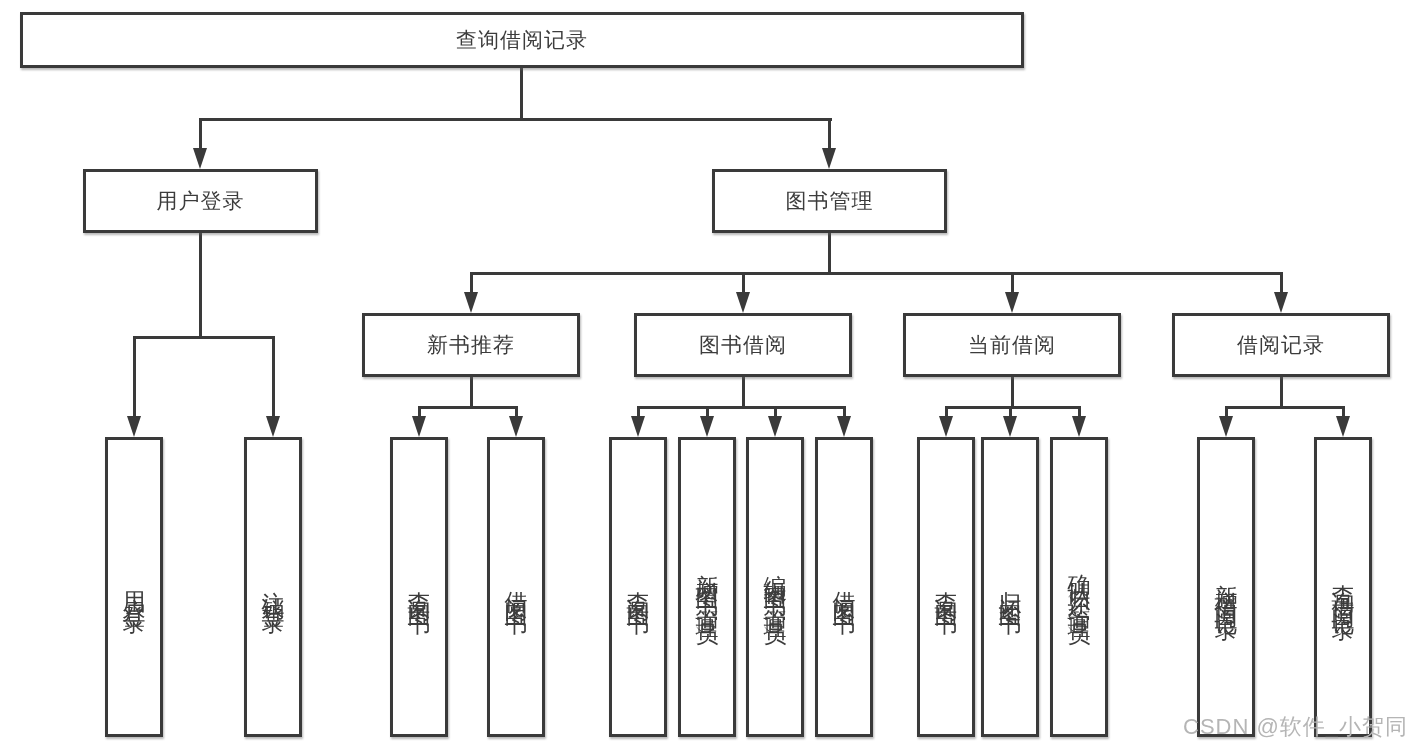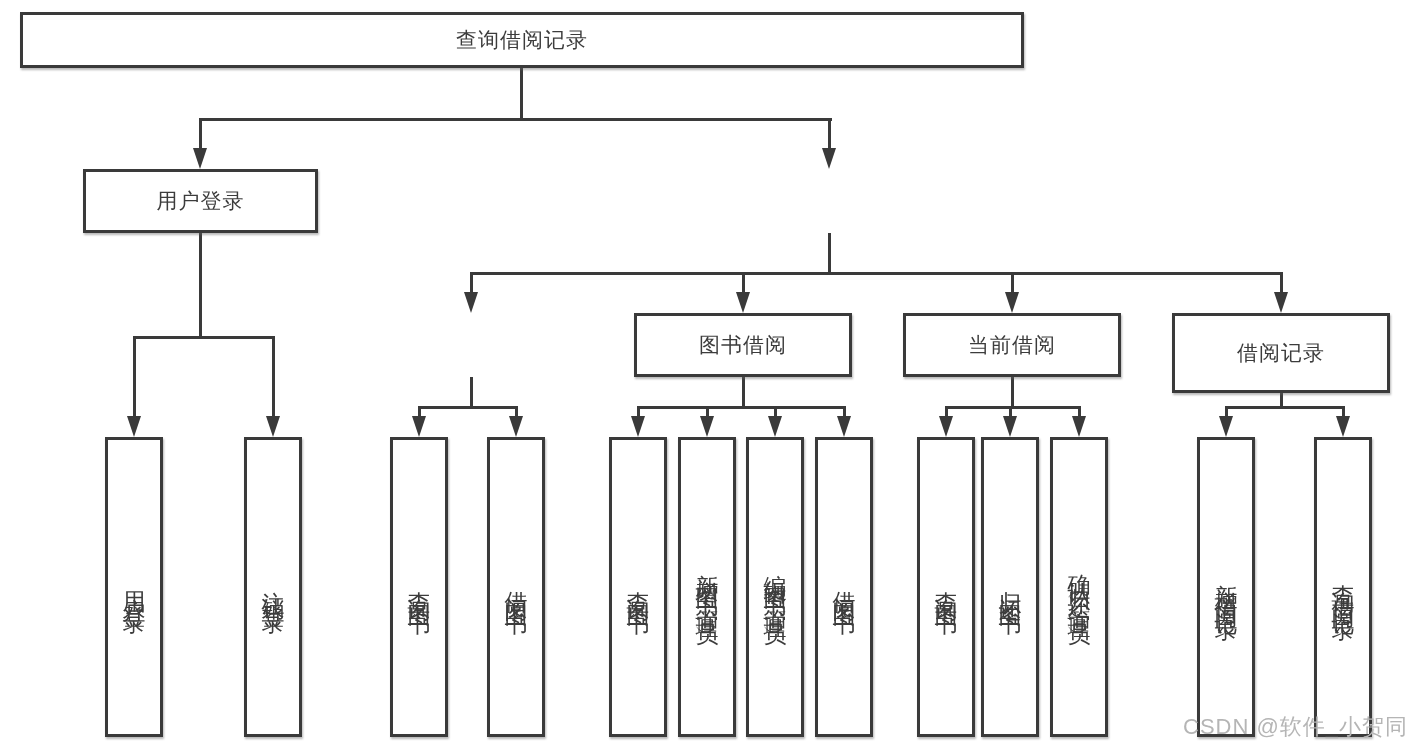--- a/index.html
+++ b/index.html
@@ -65,42 +65,44 @@
   <div class="node" style="left:20px; top:12px; width:1004px; height:56px;">查询借阅记录</div>
 
   <div class="vline" style="left:520px; top:67px; height:52px;"></div>
   <div class="hline" style="left:199px; top:118px; width:633px;"></div>
   <div class="vline" style="left:199px; top:118px; height:34px;"></div>
   <div class="arrow" style="left:193px; top:148px;"></div>
   <div class="vline" style="left:828px; top:118px; height:34px;"></div>
   <div class="arrow" style="left:822px; top:148px;"></div>
 
   <div class="node" style="left:83px; top:169px; width:235px; height:64px;">用户登录</div>
+  <div class="node" style="left:712px; top:169px; width:235px; height:64px;">图书管理</div>
 
   <div class="vline" style="left:199px; top:233px; height:106px;"></div>
   <div class="hline" style="left:133px; top:336px; width:142px;"></div>
   <div class="vline" style="left:133px; top:336px; height:84px;"></div>
   <div class="arrow" style="left:127px; top:416px;"></div>
   <div class="vline" style="left:272px; top:336px; height:84px;"></div>
   <div class="arrow" style="left:266px; top:416px;"></div>
 
   <div class="vline" style="left:828px; top:233px; height:42px;"></div>
   <div class="hline" style="left:470px; top:272px; width:813px;"></div>
   <div class="vline" style="left:470px; top:272px; height:26px;"></div>
   <div class="arrow" style="left:464px; top:292px;"></div>
   <div class="vline" style="left:742px; top:272px; height:26px;"></div>
   <div class="arrow" style="left:736px; top:292px;"></div>
   <div class="vline" style="left:1011px; top:272px; height:26px;"></div>
   <div class="arrow" style="left:1005px; top:292px;"></div>
   <div class="vline" style="left:1280px; top:272px; height:26px;"></div>
   <div class="arrow" style="left:1274px; top:292px;"></div>
 
+  <div class="node" style="left:362px; top:313px; width:218px; height:64px;">新书推荐</div>
   <div class="node" style="left:903px; top:313px; width:218px; height:64px;">当前借阅</div>
   <div class="node" style="left:634px; top:313px; width:218px; height:64px;">图书借阅</div>
-  <div class="node" style="left:1172px; top:313px; width:218px; height:80px;">借阅记录</div>
+  <div class="node" style="left:1172px; top:313px; width:218px; height:64px;">借阅记录</div>
 
   <div class="vline" style="left:470px; top:377px; height:32px;"></div>
   <div class="hline" style="left:418px; top:406px; width:100px;"></div>
   <div class="vline" style="left:418px; top:406px; height:14px;"></div>
   <div class="arrow" style="left:412px; top:416px;"></div>
   <div class="vline" style="left:515px; top:406px; height:14px;"></div>
   <div class="arrow" style="left:509px; top:416px;"></div>
 
   <div class="vline" style="left:742px; top:377px; height:32px;"></div>
   <div class="hline" style="left:637px; top:406px; width:209px;"></div>

